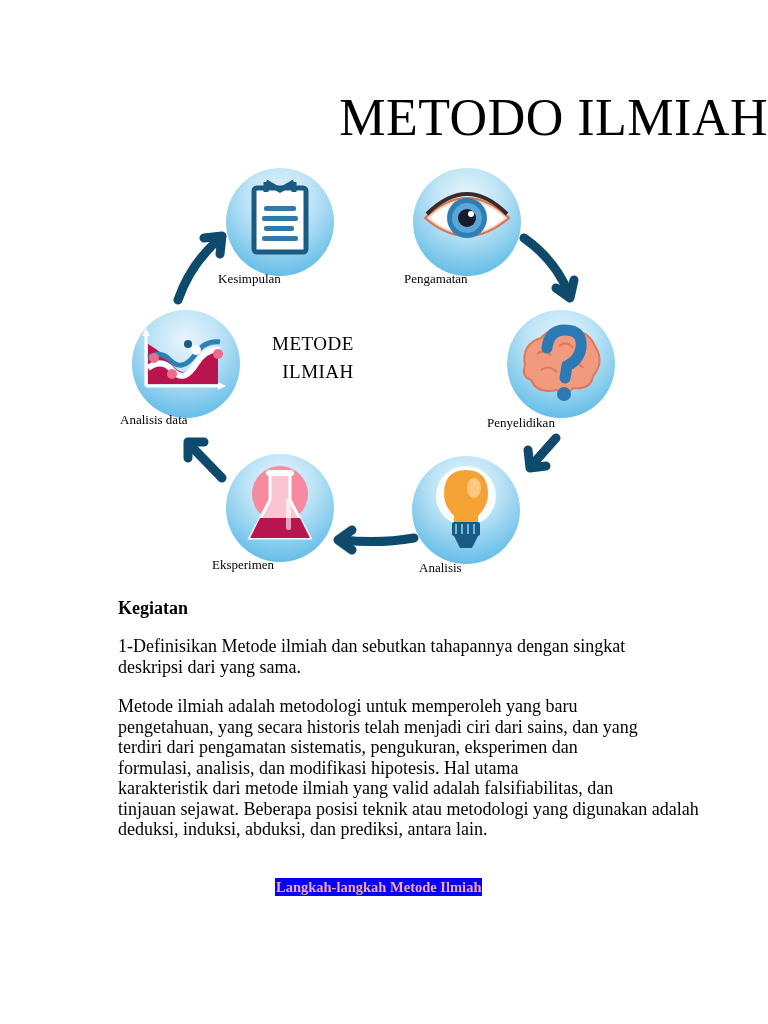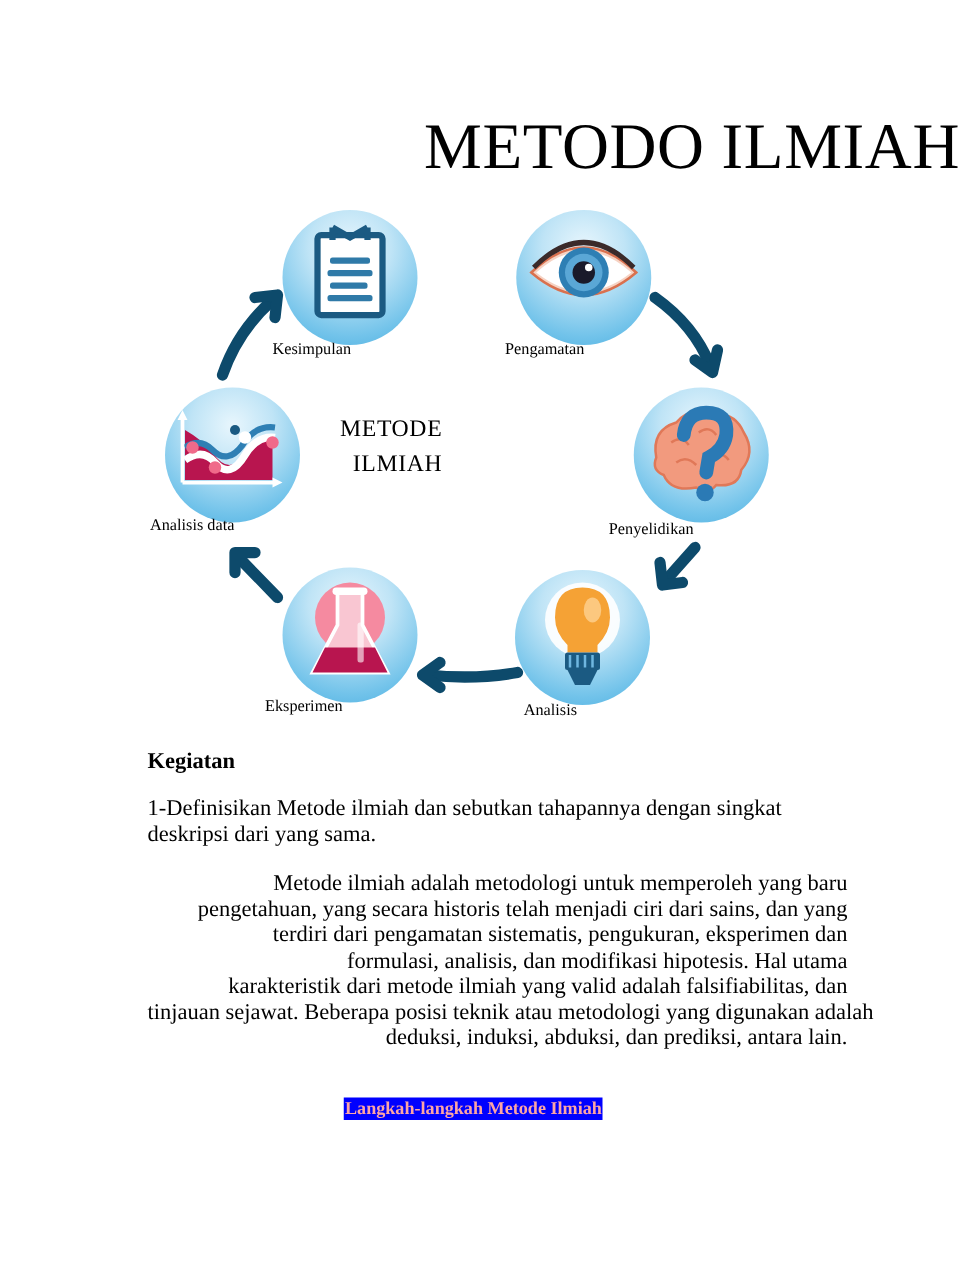--- a/index.html
+++ b/index.html
@@ -11,21 +11,21 @@
     .circle { position: absolute; width: 108px; height: 108px; border-radius: 50%;
       background: radial-gradient(circle at 50% 28%, #e8f6fd 0%, #bfe4f6 35%, #72c3ea 75%, #4aaee0 100%); }
     .circle svg { position: absolute; left: 0; top: 0; }
     .step-label { position: absolute; font-size: 13px; white-space: nowrap; }
     .center-label { position: absolute; left: 272px; top: 170px; font-size: 19px; line-height: 28px; letter-spacing: 0.5px; }
     .center-label div { height: 28px; }
     .section { position: absolute; left: 118px; width: 560px; font-size: 18px; line-height: 20.5px; }
     .kegiatan { top: 598px; font-weight: bold; }
     .q1 { top: 636px; }
     .para { top: 696px; }
-    .para span { display: block; white-space: nowrap; text-align: right; }
+    .para span { display: block; white-space: nowrap; }
     .highlight { position: absolute; left: 275px; top: 878px; background: #0000ff; color: #fca5a5; font-weight: bold; font-size: 14.5px; line-height: 18px; padding: 0 1px; white-space: nowrap; width: 205px; overflow: hidden; }
   </style>
 </head>
 <body>
 
 <div class="title">METODO ILMIAH</div>
 
 <div class="diagram">
 
   <svg width="768" height="420" viewBox="0 0 768 420">

